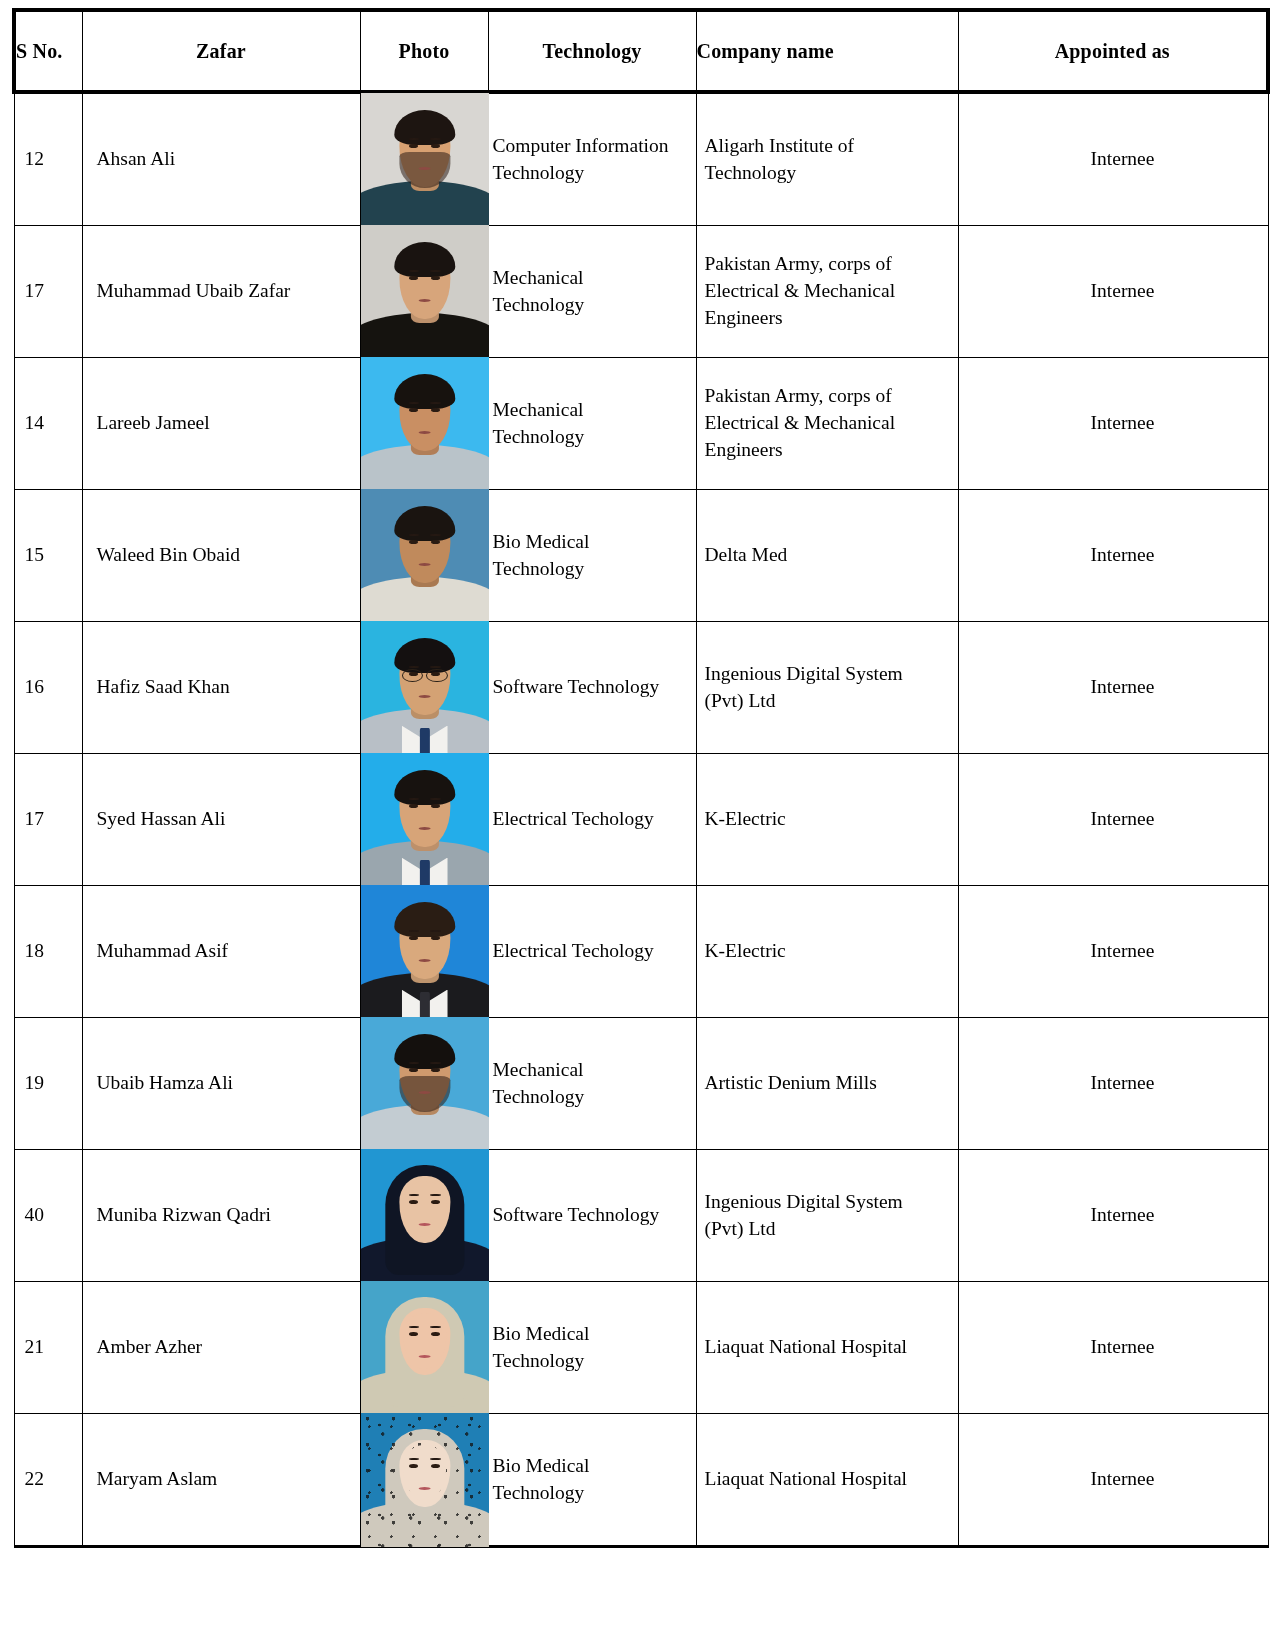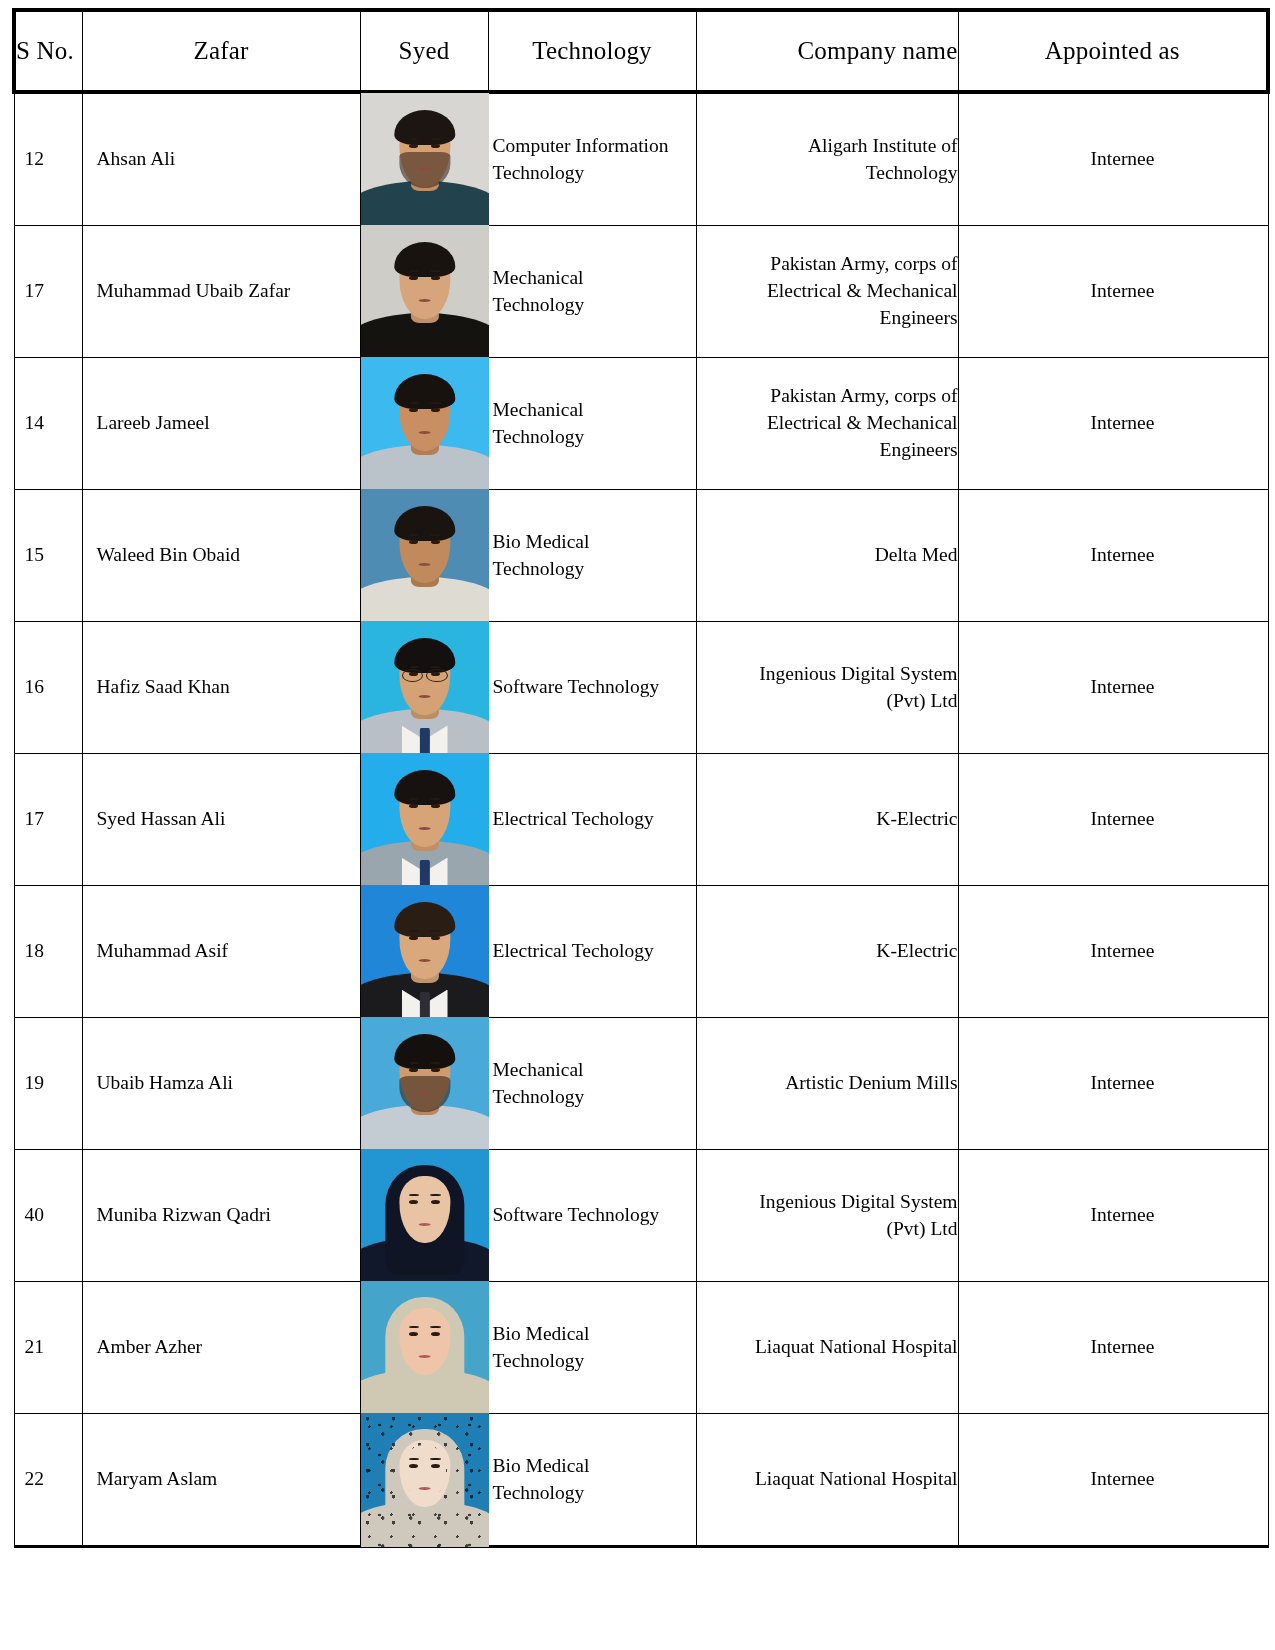--- a/index.html
+++ b/index.html
@@ -39,40 +39,40 @@
     padding: 0;
     overflow: visible;
     background: #ffffff;
   }
 
   
   thead tr.header-row th {
     border-top: 4px solid #000000;
     border-bottom: 4px solid #000000;
     height: 78px;
-    font-weight: normal;
-    font-size: 25px;
+    font-weight: bold;
+    font-size: 20px;
     letter-spacing: 0.2px;
   }
   thead tr.header-row th.first-col { border-left: 4px solid #000000; }
   thead tr.header-row th.last-col  { border-right: 4px solid #000000; }
 
   
   col.c-sno   { width: 68px; }
   col.c-name  { width: 278px; }
   col.c-photo { width: 128px; }
   col.c-tech  { width: 208px; }
   col.c-comp  { width: 262px; }
   col.c-appt  { width: 310px; }
 
   th.th-sno   { text-align: left;   padding-left: 10px; }
   th.th-name  { text-align: center; }
   th.th-photo { text-align: center; }
   th.th-tech  { text-align: center; }
-  th.th-comp  { text-align: right;   padding-left: 8px; margin-left: 48px; }
+  th.th-comp  { text-align: left;   padding-left: 8px; margin-left: 48px; }
   th.th-appt  { text-align: center;   padding-left: 8px; }
 
   tbody tr.data-row td {
     height: 131px;
     font-size: 19.5px;
     line-height: 1.38;
   }
   tbody tr.data-row td.cell-sno {
     text-align: left;
     padding-left: 10px;
@@ -83,21 +83,21 @@
     padding-left: 14px;
     vertical-align: middle;
   }
   tbody tr.data-row td.cell-tech {
     text-align: left;
     padding-left: 4px;
     vertical-align: middle;
     white-space: nowrap;
   }
   tbody tr.data-row td.cell-company {
-    text-align: right;
+    text-align: left;
     padding-left: 8px;
     vertical-align: middle;
   }
   tbody tr.data-row td.cell-appointed {
     text-align: center;
     vertical-align: middle;
     padding-left: 19px;
   }
   tbody tr.data-row:last-child td {
     border-bottom: 3px solid #000000;
@@ -273,21 +273,21 @@
       <col class="c-name">
       <col class="c-photo">
       <col class="c-tech">
       <col class="c-comp">
       <col class="c-appt">
     </colgroup>
     <thead>
       <tr class="header-row">
         <th class="th-sno first-col">S No.</th>
         <th class="th-name">Zafar</th>
-        <th class="th-photo">Syed</th>
+        <th class="th-photo">Photo</th>
         <th class="th-tech">Technology</th>
         <th class="th-comp">Company name</th>
         <th class="th-appt last-col">Appointed as</th>
       </tr>
     </thead>
     <tbody id="table-body">
         <tr class="data-row">
           <td class="cell-sno">12</td>
           <td class="cell-name">Ahsan Ali</td>
           <td class="cell-photo">

